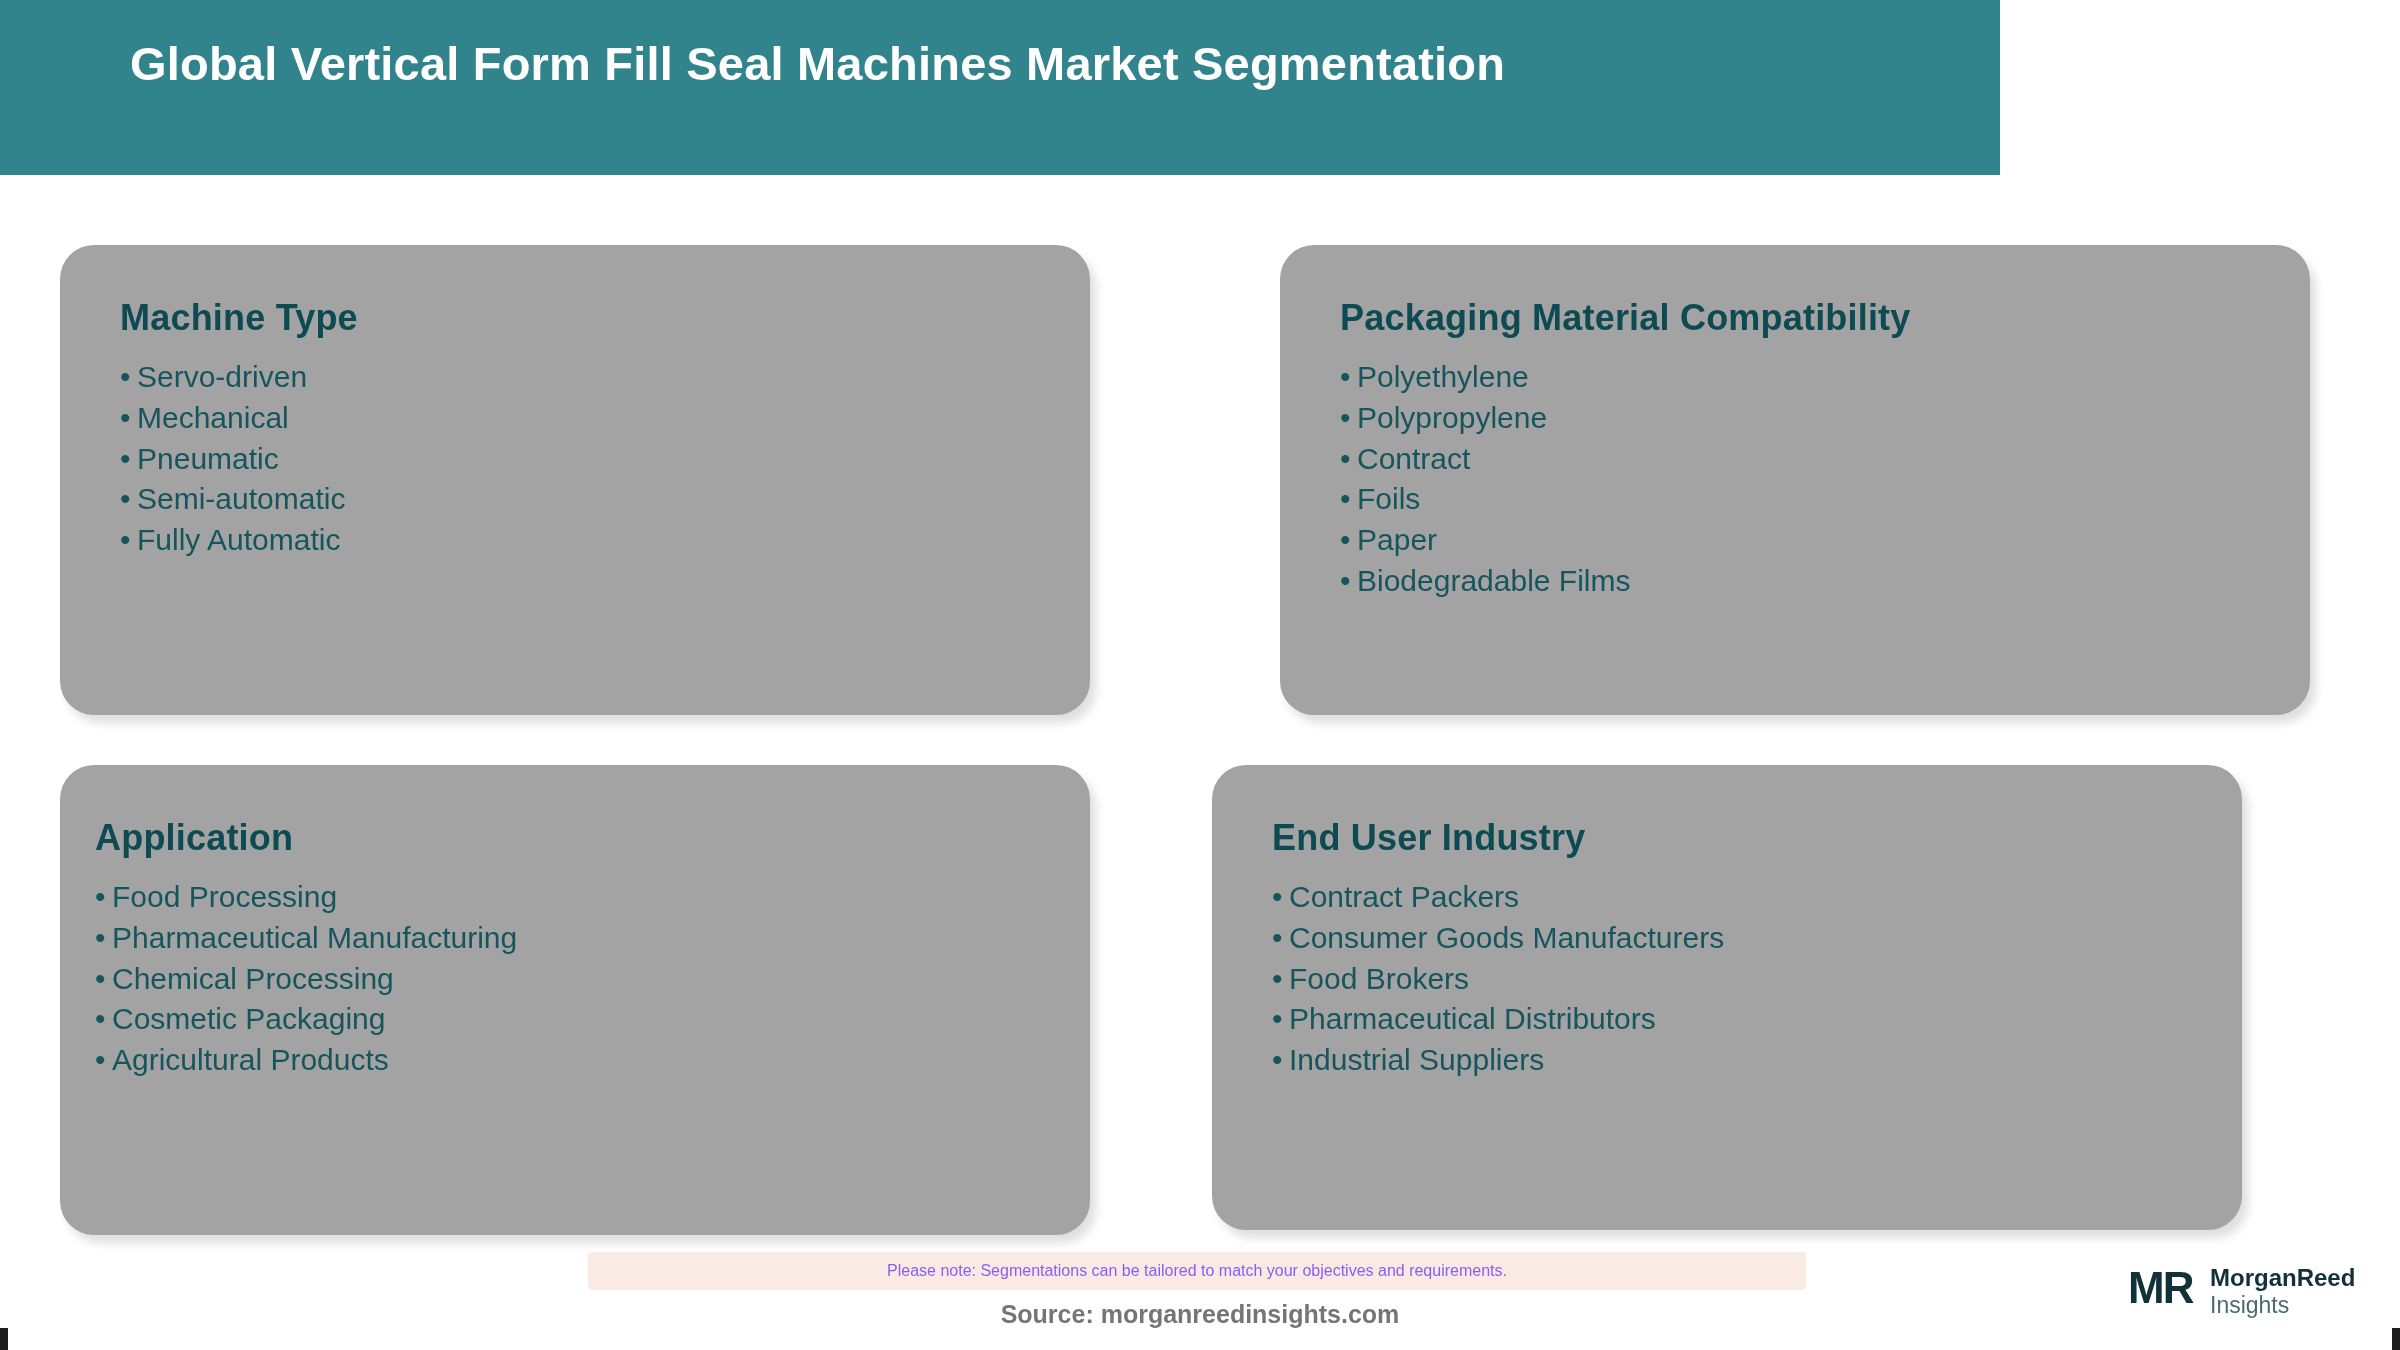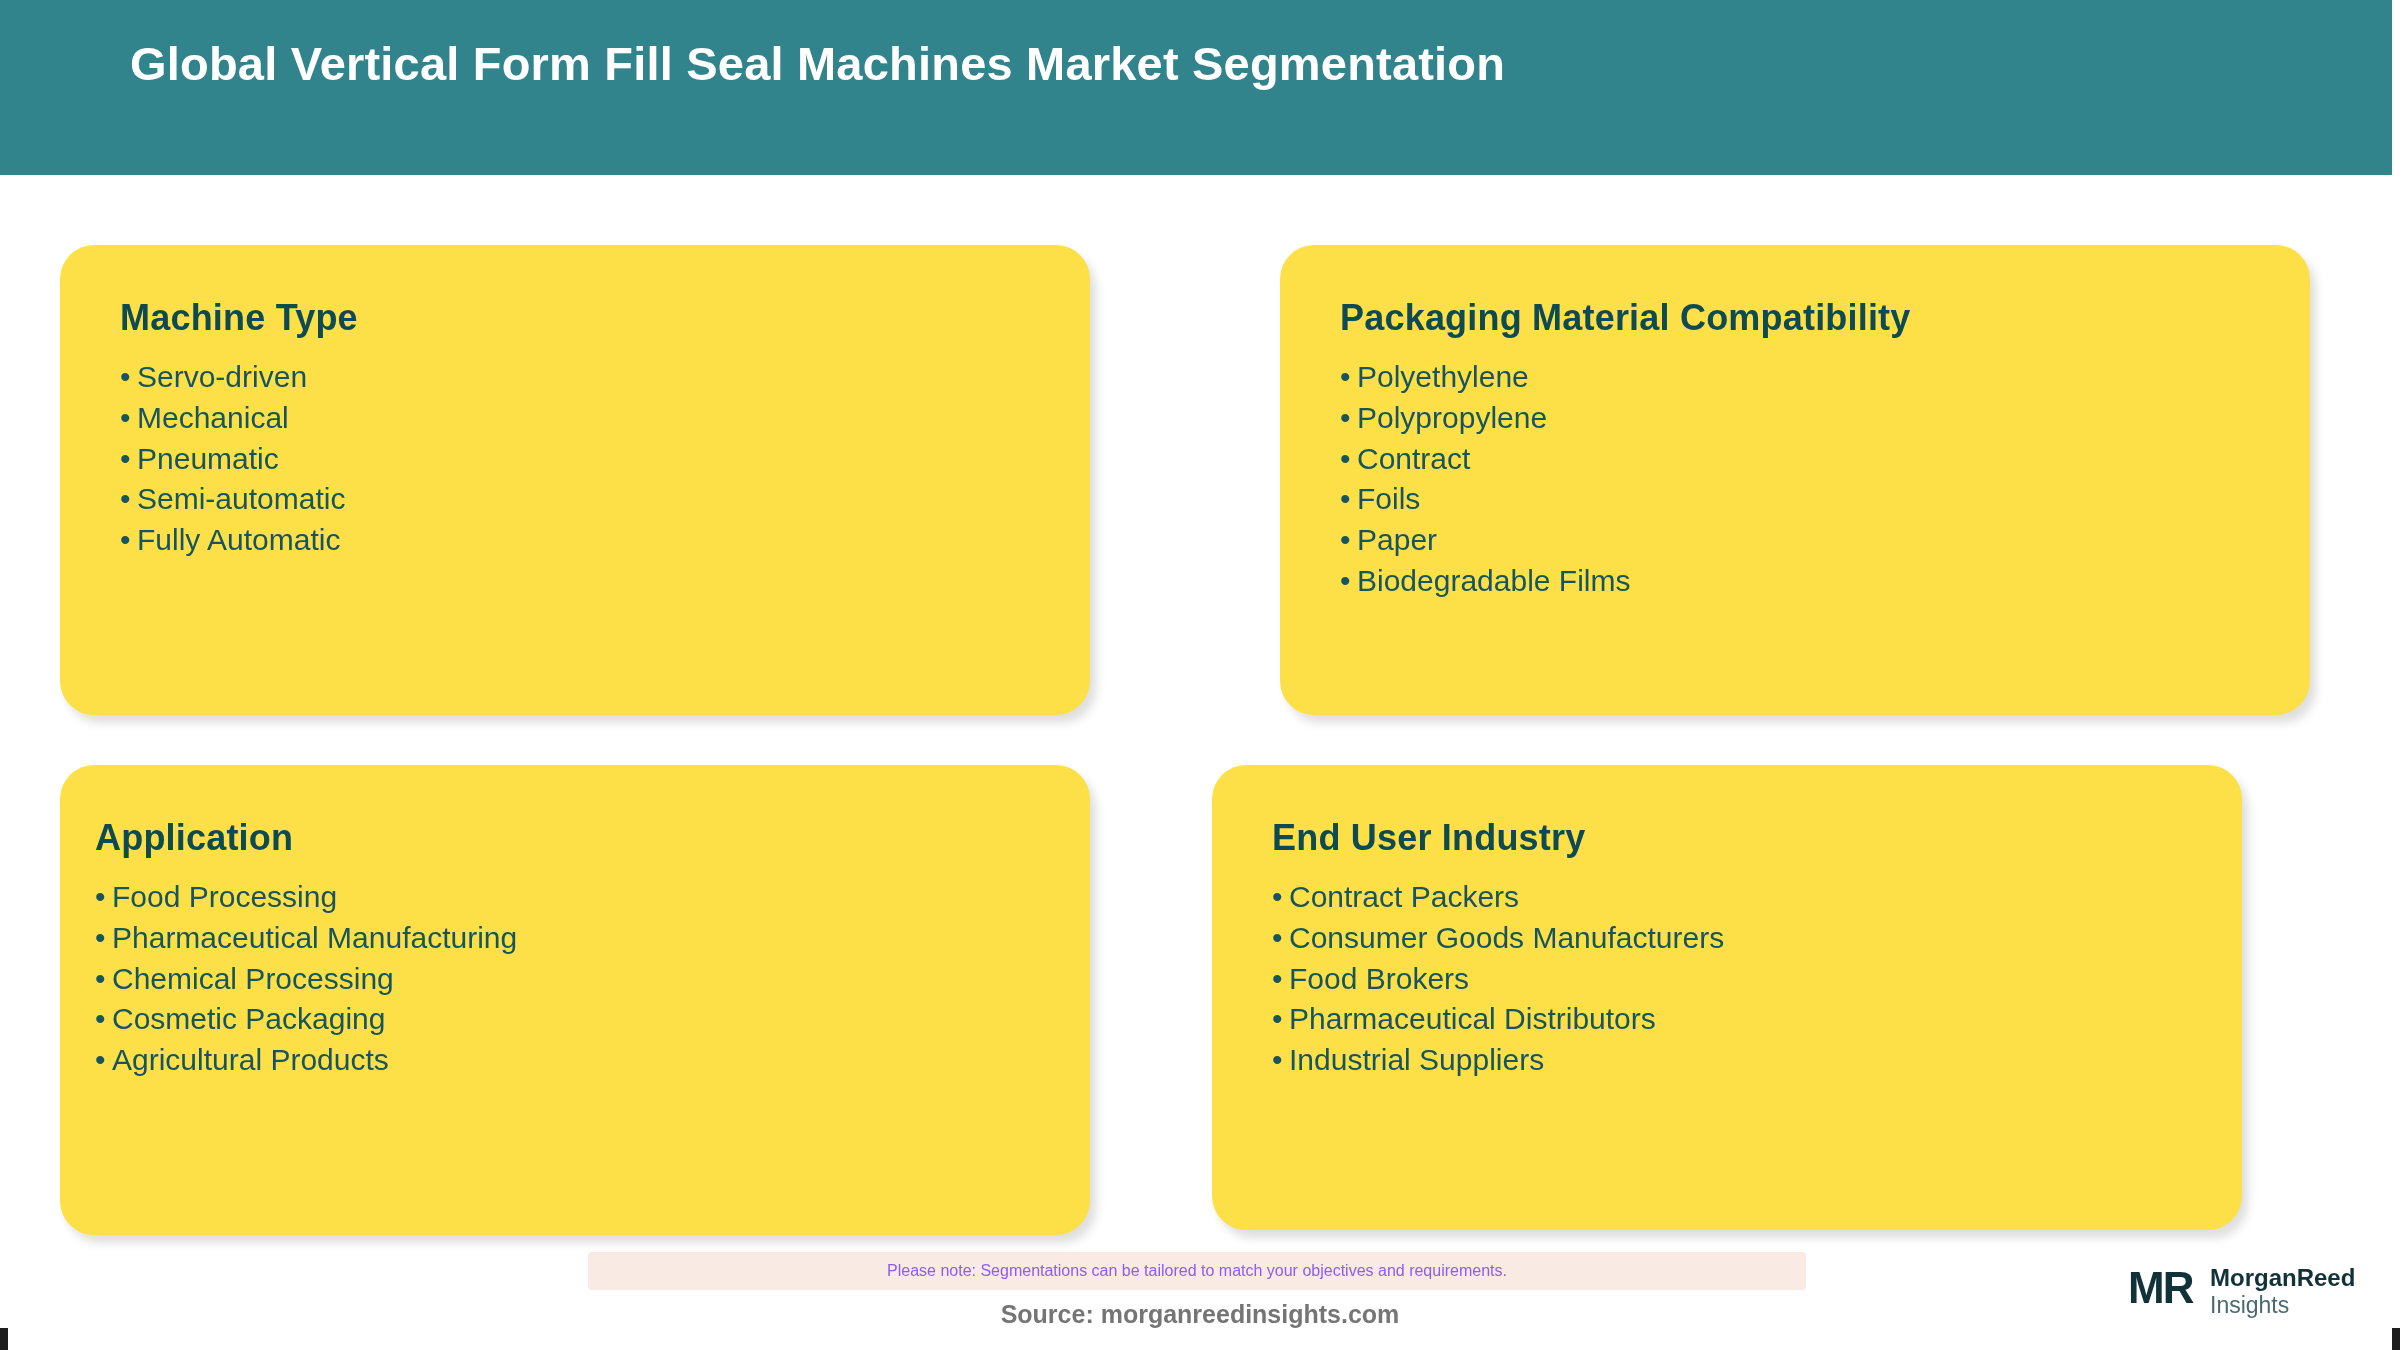--- a/index.html
+++ b/index.html
@@ -13,21 +13,21 @@
     font-family: "Liberation Sans", sans-serif;
     overflow: hidden;
     position: relative;
   }
 
   
   .header {
     position: absolute;
     left: 0;
     top: 0;
-    width: 2392px;
+    width: 2000px;
     height: 175px;
     background: #31838c;
     box-sizing: border-box;
   }
   .header-title {
     position: absolute;
     left: 130px;
     top: 36px;
     font-size: 47px;
     font-weight: bold;
@@ -40,21 +40,21 @@
   .grid {
     position: absolute;
     left: 0;
     top: 175px;
     width: 2400px;
     height: 1060px;
   }
 
   .card {
     position: absolute;
-    background: #fde047;
+    background: #a3a3a3;
     border-radius: 34px;
     box-shadow: 6px 8px 10px rgba(0,0,0,0.13);
     box-sizing: border-box;
     padding: 52px 60px 40px 60px;
     overflow: hidden;
   }
   .card-tl { left: 60px;   top: 70px;  width: 1030px; height: 470px; }
   .card-tr { left: 1280px; top: 70px;  width: 1030px; height: 470px; }
   .card-bl { left: 60px;   top: 590px; width: 1030px; height: 470px; padding-left: 35px; }
   .card-br { left: 1212px; top: 590px; width: 1030px; height: 465px; }

